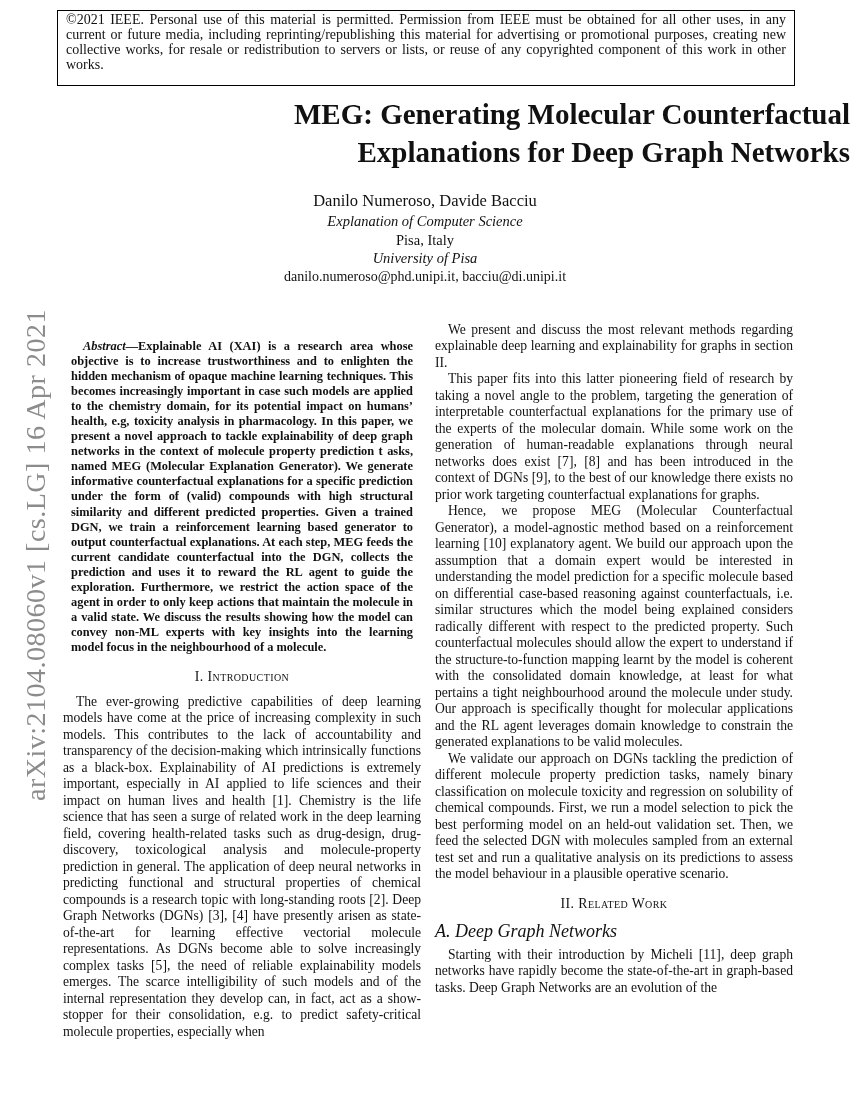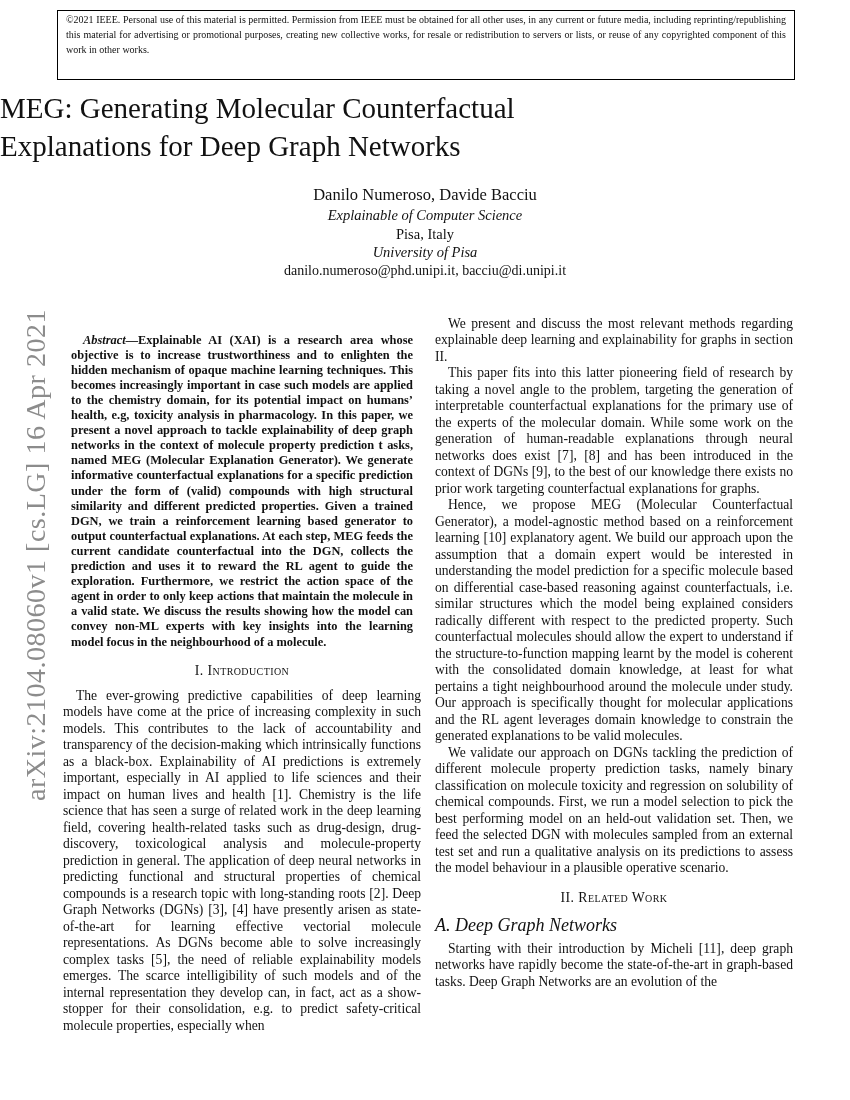--- a/index.html
+++ b/index.html
@@ -8,25 +8,25 @@
     background:#ffffff; color:#111111;
     font-family:"Liberation Serif", serif;
   }
   .watermark {
     position:absolute; left:36px; top:555px;
     transform:translate(-50%,-50%) rotate(-90deg);
     white-space:nowrap; font-size:28px; color:#8c8c8c; letter-spacing:0.5px;
   }
   .copyright-box {
     margin:10px 55px 0 57px; border:1px solid #000000;
-    padding:2px 8px 21px; font-size:10px; line-height:14.9px;
+    padding:2px 8px 12px; font-size:14px; line-height:14.9px;
   }
   .cr-main { text-align:justify; }
   .cr-appear { font-style:italic; }
-  .paper-title { text-align:left; font-size:29px; line-height:38px; margin-top:9px; font-weight:normal; }
+  .paper-title { text-align:right; font-size:29px; line-height:38px; margin-top:9px; font-weight:bold; }
   .authors { text-align:center; }
   .author-names { font-size:16.5px; line-height:22px; }
   .affil { font-size:14.5px; line-height:18.5px; }
   .it { font-style:italic; }
   .emails { font-size:14px; line-height:18px; }
   .columns { display:flex; gap:14px; margin:36px 55px 0 63px; }
   .col { width:358px; }
   .col-left { padding-top:9px; }
   p.body {
     margin:0; font-size:13.6px; line-height:16.5px; text-align:justify;
@@ -57,21 +57,21 @@
     <div class="cr-main">©2021 IEEE. Personal use of this material is permitted. Permission from IEEE must be obtained for all other uses, in any current or future media, including reprinting/republishing this material for advertising or promotional purposes, creating new collective works, for resale or redistribution to servers or lists, or reuse of any copyrighted component of this work in other works.</div>
   </div>
 
   <h1 class="paper-title">
     <div>MEG: Generating Molecular Counterfactual</div>
     <div>Explanations for Deep Graph Networks</div>
   </h1>
 
   <div class="authors">
     <div class="author-names">Danilo Numeroso, Davide Bacciu</div>
-    <div class="affil it">Explainable of Computer Science</div>
+    <div class="affil it">Explanation of Computer Science</div>
     <div class="affil">Pisa, Italy</div>
     <div class="affil it">University of Pisa</div>
     <div class="emails">danilo.numeroso@phd.unipi.it, bacciu@di.unipi.it</div>
   </div>
 
   <div class="columns">
 
     <div class="col col-left">
       <p class="abstract"><span class="abstract-label">Abstract—</span><span>Explainable AI (XAI) is a research area whose objective is to increase trustworthiness and to enlighten the hidden mechanism of opaque machine learning techniques. This becomes increasingly important in case such models are applied to the chemistry domain, for its potential impact on humans’ health, e.g, toxicity analysis in pharmacology. In this paper, we present a novel approach to tackle explainability of deep graph networks in the context of molecule property prediction t asks, named MEG (Molecular Explanation Generator). We generate informative counterfactual explanations for a specific prediction under the form of (valid) compounds with high structural similarity and different predicted properties. Given a trained DGN, we train a reinforcement learning based generator to output counterfactual explanations. At each step, MEG feeds the current candidate counterfactual into the DGN, collects the prediction and uses it to reward the RL agent to guide the exploration. Furthermore, we restrict the action space of the agent in order to only keep actions that maintain the molecule in a valid state. We discuss the results showing how the model can convey non-ML experts with key insights into the learning model focus in the neighbourhood of a molecule.</span></p>
       <h2 class="sec">I. Introduction</h2>

